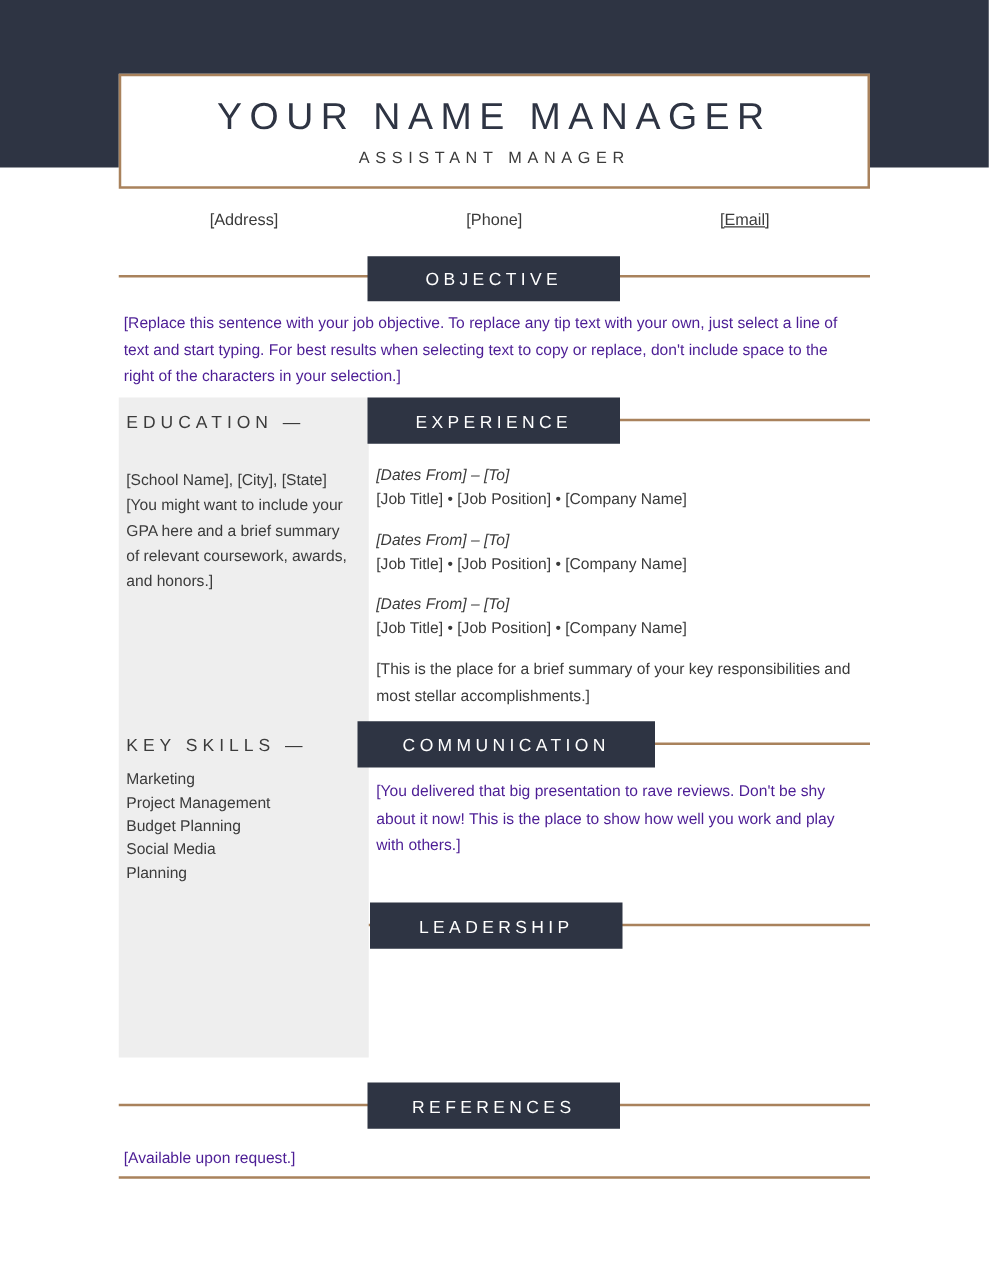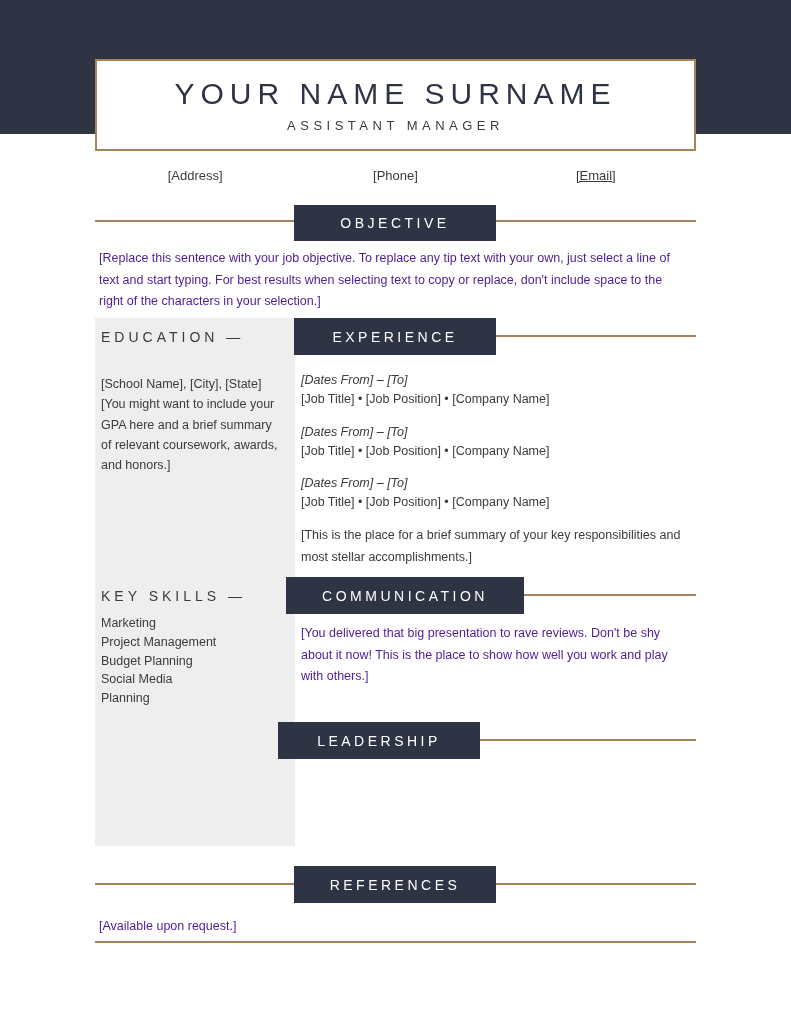--- a/index.html
+++ b/index.html
@@ -157,40 +157,40 @@
   #exp3 { left: 301px; top: 474px; }
   #exp-summary { left: 301px; top: 525px; width: 390px; font-size: 12.5px; line-height: 1.72; position: absolute; }
 
   
   #rule-comm { left: 295px; top: 594px; width: 401px; }
   #box-comm  { left: 286px; top: 577px; width: 238px; height: 37px; }
   #comm-text { left: 301px; top: 623px; width: 385px; }
 
   
   #rule-lead { left: 295px; top: 739px; width: 401px; }
-  #box-lead  { left: 278px; top: 722px; width: 202px; height: 37px; }
+  #box-lead  { left: 296px; top: 722px; width: 202px; height: 37px; }
   #lead-text { left: 301px; top: 769px; width: 390px; }
 
   
   #rule-ref { left: 95px; top: 883px; width: 601px; }
   #box-ref  { left: 294px; top: 866px; width: 202px; height: 37px; }
   #ref-text { left: 99px; top: 916px; width: 400px; }
 
   
   #rule-bottom { left: 95px; top: 941px; width: 601px; }
 </style>
 </head>
 <body>
 
 <div class="page">
 
   <div class="top-band"></div>
 
   <div class="name-box">
-    <div class="name-title">YOUR NAME SURNAME</div>
+    <div class="name-title">YOUR NAME MANAGER</div>
     <div class="name-sub">ASSISTANT MANAGER</div>
   </div>
 
   <div class="contact-row">
     <div class="contact-item first">[Address]</div>
     <div class="contact-item">[Phone]</div>
     <div class="contact-item last">[Email]</div>
   </div>
 
   <div class="rule" id="rule-objective"></div>

